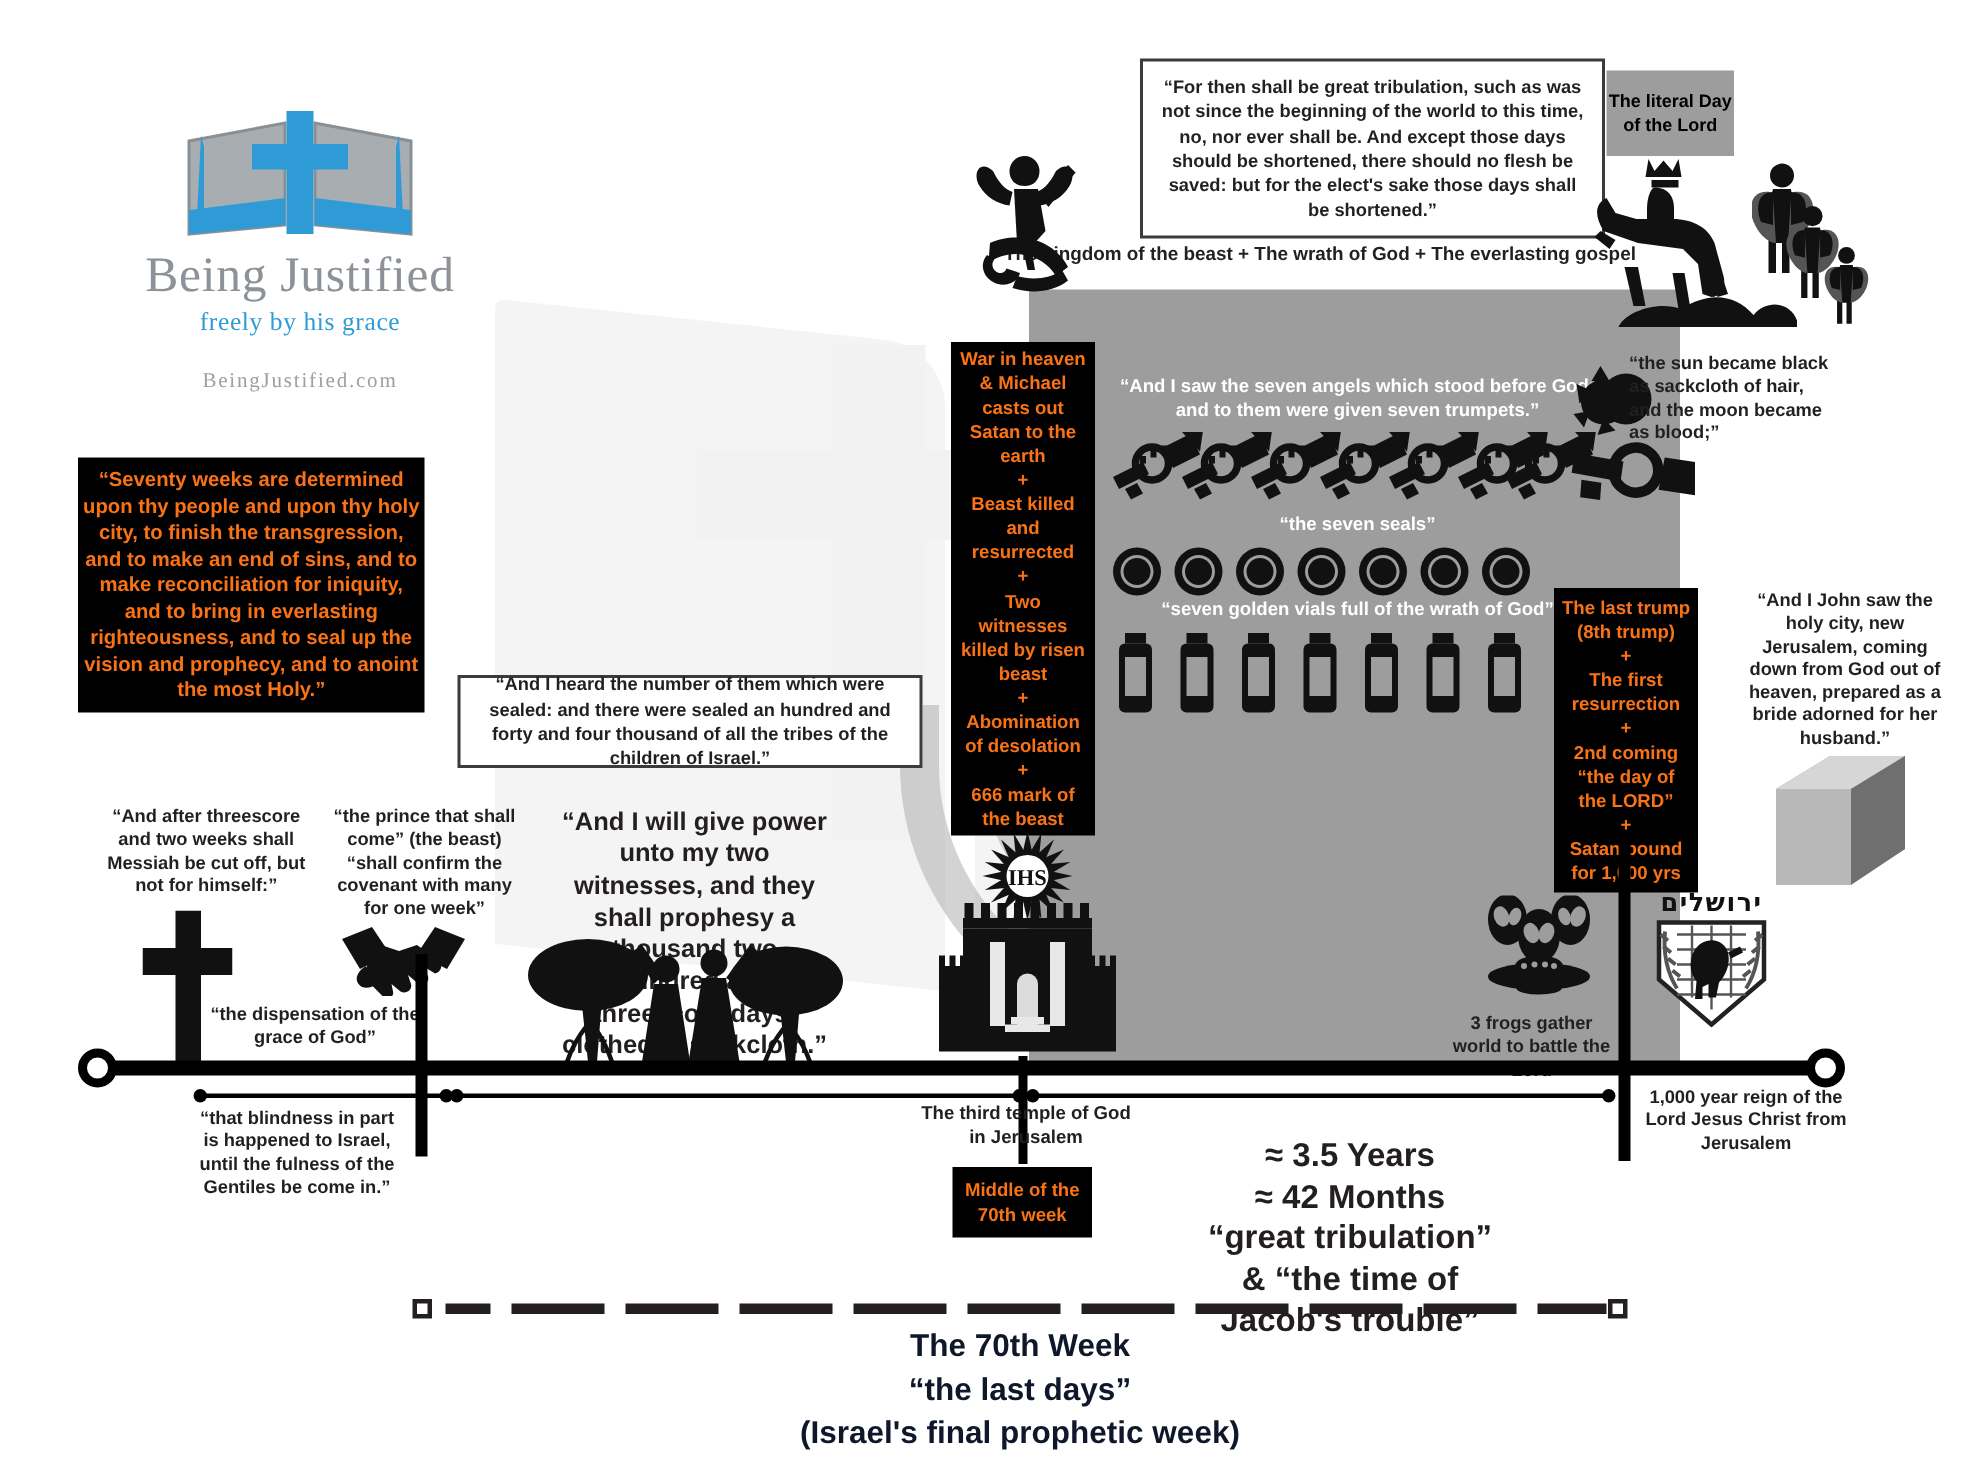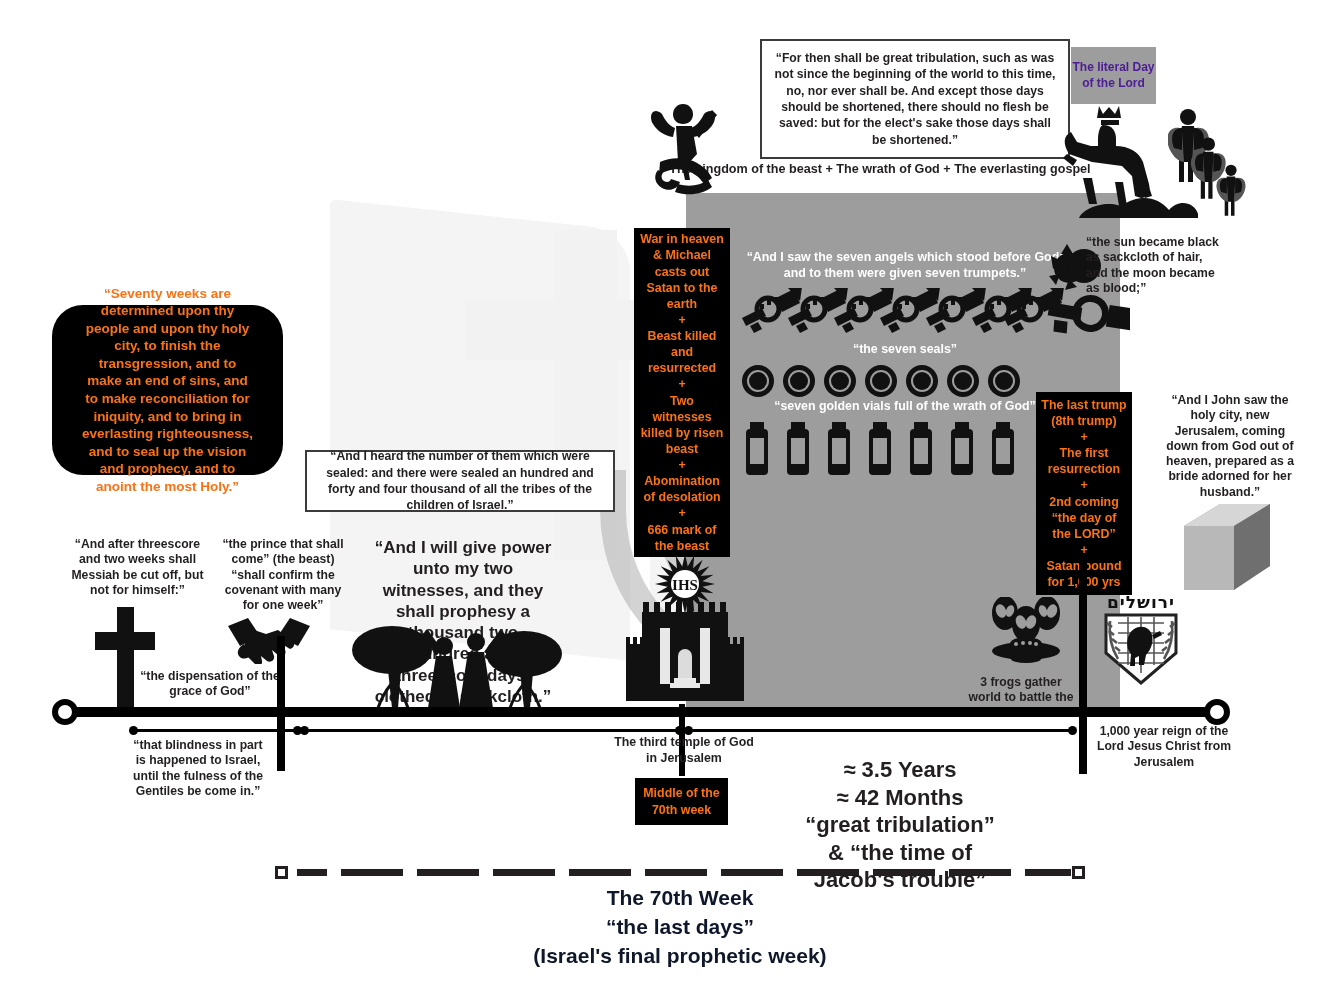--- a/index.html
+++ b/index.html
@@ -31,21 +31,21 @@
   .logo-wrap { position:absolute; left:75px; top:70px; width:250px; text-align:center; }
   .logo-mark { width:160px; height:90px; margin:0 auto; position:relative; }
   .logo-title { font-family:"Liberation Serif", serif; font-size:33px; color:#8c9297; letter-spacing:.5px; margin-top:6px; }
   .logo-sub { font-family:"Liberation Serif", serif; font-size:17px; color:#2e9bd6; letter-spacing:.4px; margin-top:2px;}
   .logo-url { font-family:"Liberation Serif", serif; font-size:14px; color:#9aa0a5; letter-spacing:1.2px; margin-top:22px;}
 
   
   .tbox { position:absolute; text-align:center; font-weight:bold; color:#231f20; line-height:1.25; }
   .blackbox { position:absolute; background:#000; color:#f97316; font-weight:bold; text-align:center; line-height:1.3; display:flex; align-items:center; justify-content:center; }
   .outlinebox { position:absolute; background:#fff; border:2px solid #3b3b3b; color:#231f20; font-weight:bold; text-align:center; line-height:1.35; display:flex; align-items:center; justify-content:center; }
-  .graybox { position:absolute; background:#9d9d9d; color:#4c1d95; font-weight:bold; text-align:center; line-height:1.28; display:flex; align-items:center; justify-content:center;}
+  .graybox { position:absolute; background:#9d9d9d; color:#000000; font-weight:bold; text-align:center; line-height:1.28; display:flex; align-items:center; justify-content:center;}
 
   
   .trib-panel { position:absolute; left:686px; top:193px; width:434px; height:520px; background:#9d9d9d; }
   .panel-txt { position:absolute; color:#fff; font-weight:bold; text-align:center; line-height:1.3; }
 
   
   .tl-main { position:absolute; left:58px; top:707px; width:1162px; height:10px; background:#000; }
   .tl-cap { position:absolute; width:26px; height:26px; border:6px solid #000; border-radius:50%; background:#fff; top:699px; }
   .vline { position:absolute; background:#000; }
   .subline { position:absolute; height:3px; background:#000; top:729px; }
@@ -73,22 +73,40 @@
     <g fill="#b0b0b0" opacity="0.55">
       <rect x="205" y="40" width="26" height="200"></rect>
       <rect x="150" y="235" width="140" height="16"></rect>
       <rect x="175" y="248" width="90" height="20"></rect>
       <path d="M40 40 v40 a178 178 0 0 0 356 0 v-40 h-26 v40 a152 152 0 0 1 -304 0 v-40 z"></path>
       <path d="M95 40 v40 a123 123 0 0 0 246 0 v-40 h-26 v40 a97 97 0 0 1 -194 0 v-40 z"></path>
       <path d="M148 40 v40 a70 70 0 0 0 140 0 v-40 h-26 v40 a44 44 0 0 1 -88 0 v-40 z"></path>
     </g>
   </svg>
 
-
-  <div class="blackbox" style="left:52px;top:305px;width:231px;height:170px;font-size:13.5px;padding:8px 28px;border-radius:31px;">
+  <div class="logo-wrap">
+    <div class="logo-mark">
+      <svg width="160" height="92" viewBox="0 0 160 92">
+        <path d="M6 24 L70 12 L70 80 L6 86 Z" fill="#a8adb2" stroke="#8a8f94" stroke-width="2"></path>
+        <path d="M154 24 L90 12 L90 80 L154 86 Z" fill="#a8adb2" stroke="#8a8f94" stroke-width="2"></path>
+        <path d="M6 70 L70 62 L70 80 L6 86 Z" fill="#2e9bd6"></path>
+        <path d="M154 70 L90 62 L90 80 L154 86 Z" fill="#2e9bd6"></path>
+        <path d="M14 20 L16 28 L16 80 L11 81 Z" fill="#2e9bd6"></path>
+        <path d="M146 20 L144 28 L144 80 L149 81 Z" fill="#2e9bd6"></path>
+        <rect x="71" y="4" width="18" height="82" fill="#2e9bd6"></rect>
+        <rect x="48" y="26" width="64" height="17" fill="#2e9bd6"></rect>
+        <rect x="75" y="8" width="10" height="74" fill="#ffffff" opacity="0"></rect>
+      </svg>
+    </div>
+    <div class="logo-title">Being Justified</div>
+    <div class="logo-sub">freely by his grace</div>
+    <div class="logo-url">BeingJustified.com</div>
+  </div>
+
+  <div class="blackbox" style="left:52px;top:305px;width:231px;height:170px;font-size:13.5px;padding:8px 2px;">
     <span>“Seventy weeks are determined upon thy people and upon thy holy city, to finish the transgression, and to make an end of sins, and to make reconciliation for iniquity, and to bring in everlasting righteousness, and to seal up the vision and prophecy, and to anoint the most Holy.”</span>
   </div>
 
   <div class="tbox" style="left:70px;top:537px;width:135px;font-size:12.2px;">“And after threescore and two weeks shall Messiah be cut off, but not for himself:”</div>
 
   <div class="tbox" style="left:140px;top:669px;width:140px;font-size:12.2px;">“the dispensation of the grace of God”</div>
 
   <div class="tbox" style="left:128px;top:738px;width:140px;font-size:12.2px;">“that blindness in part is happened to Israel, until the fulness of the Gentiles be come in.”</div>
 
   <div class="tbox" style="left:222px;top:537px;width:122px;font-size:12.2px;">“the prince that shall come” (the beast) “shall confirm the covenant with many for one week”</div>

